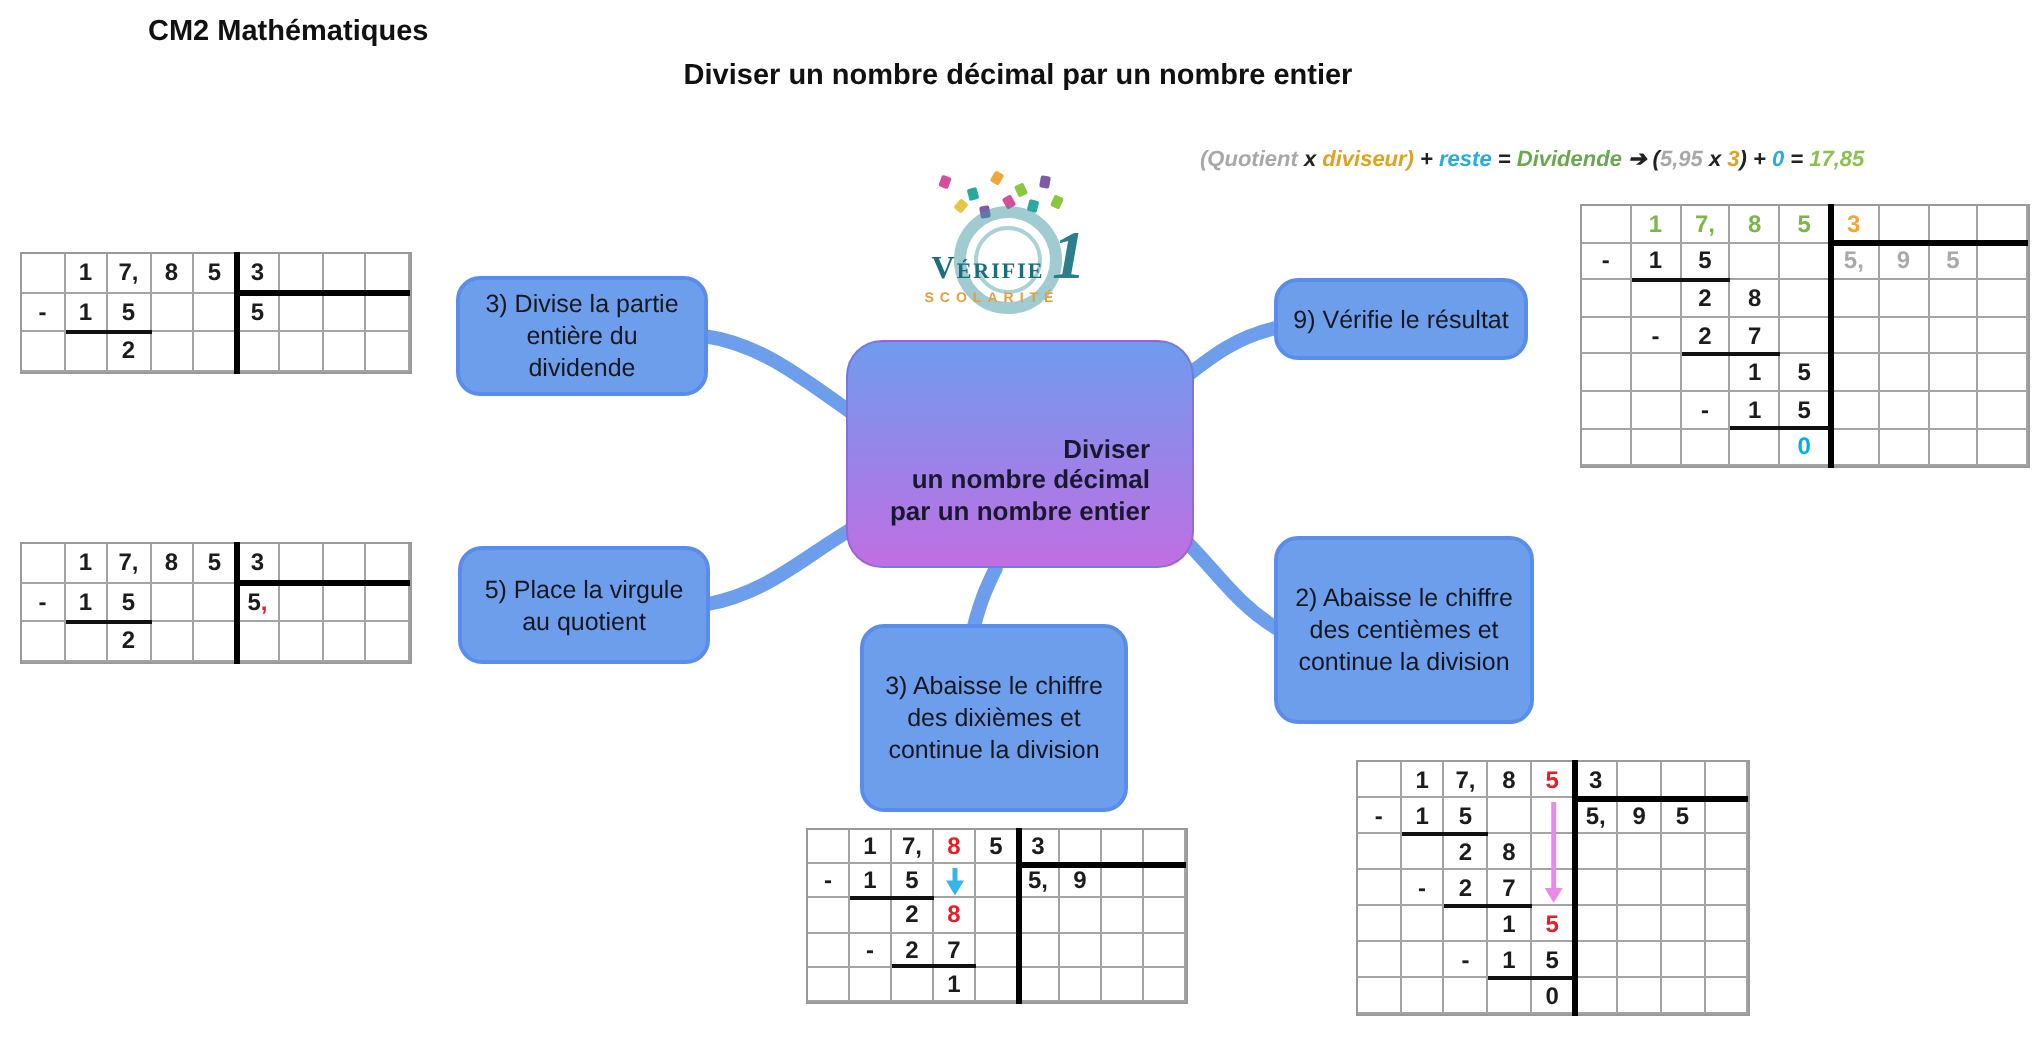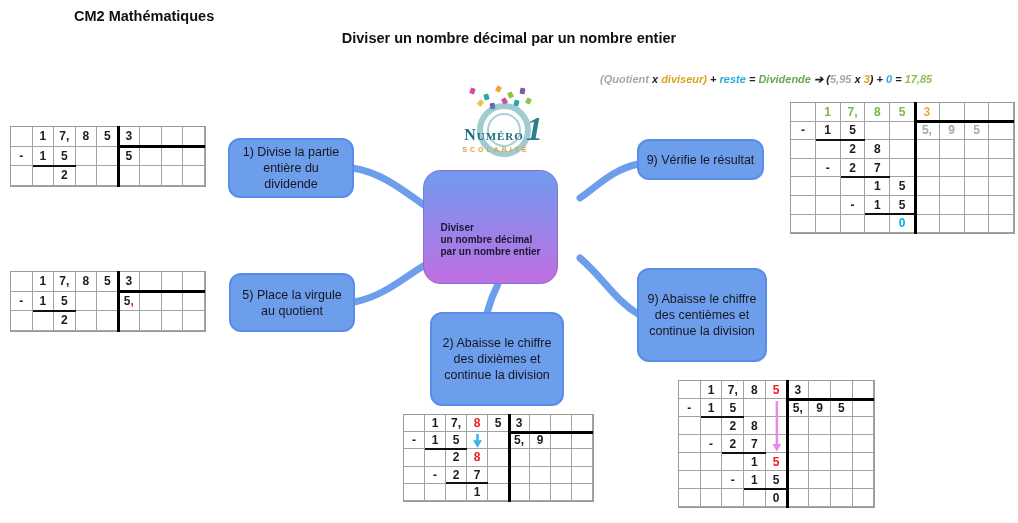--- a/index.html
+++ b/index.html
@@ -21,25 +21,25 @@
   .fc-lgreen{color:#8cc152;}
   
   #connectors{left:0;top:0;z-index:1;}
   
   .step-box{
     position:absolute;z-index:2;background:#6d9eeb;border:2px solid #5a8ceb;border-radius:12px;
     display:flex;align-items:center;justify-content:center;text-align:center;
     color:#16161f;font-size:12.5px;line-height:1.28;padding:3px 7px;box-sizing:border-box;
   }
   #center-node{
-    position:absolute;z-index:2;left:423px;top:170px;width:135px;height:114px;border-radius:18px;
+    position:absolute;z-index:2;left:423px;top:170px;width:174px;height:114px;border-radius:18px;
     background:linear-gradient(180deg,#6f9bee 0%,#9c82e8 55%,#c06fe2 100%);
     border:1px solid rgba(110,70,190,0.35);
-    display:flex;align-items:center;justify-content:center;text-align:left;
-    font-size:10px;font-weight:bold;color:#181830;white-space:pre-line;line-height:1.18;
+    display:flex;align-items:center;justify-content:center;text-align:right;
+    font-size:13px;font-weight:bold;color:#181830;white-space:pre-line;line-height:1.18;
     padding-top:26px;box-sizing:border-box;
   }
   
   #logo{left:450px;top:86px;width:104px;height:84px;z-index:2;}
   #logo .ring{
     position:absolute;left:27px;top:17px;width:54px;height:54px;border-radius:50%;
     border:6px solid rgba(64,152,163,0.5);box-sizing:border-box;
   }
   #logo .ring-inner{
     position:absolute;left:37px;top:27px;width:34px;height:34px;border-radius:50%;
@@ -97,33 +97,33 @@
       <div class="confetti" style="left: 58px; top: 6px; background: rgb(140, 198, 63); transform: rotate(-25deg);"></div>
       <div class="confetti" style="left: 70px; top: 2px; background: rgb(125, 91, 166); transform: rotate(10deg);"></div>
       <div class="confetti" style="left: 28px; top: 14px; background: rgb(232, 197, 71); transform: rotate(40deg);"></div>
       <div class="confetti" style="left: 52px; top: 12px; background: rgb(214, 77, 154); transform: rotate(-30deg);"></div>
       <div class="confetti" style="left: 64px; top: 14px; background: rgb(43, 168, 160); transform: rotate(15deg);"></div>
       <div class="confetti" style="left: 40px; top: 17px; background: rgb(125, 91, 166); transform: rotate(-10deg);"></div>
       <div class="confetti" style="left: 76px; top: 12px; background: rgb(140, 198, 63); transform: rotate(25deg);"></div>
     </div>
   <div class="ring"></div>
   <div class="ring-inner"></div>
-  <div class="brand">Numéro</div>
+  <div class="brand">Vérifie</div>
   <div class="one">1</div>
   <div class="sub">SCOLARITÉ</div>
 </div>
 
 <div id="center-node">Diviser
 un nombre décimal
 par un nombre entier</div>
 
-<div class="step-box" style="left:228px;top:138px;width:126px;height:60px;">1) Divise la partie entière du dividende</div>
+<div class="step-box" style="left:228px;top:138px;width:126px;height:60px;">3) Divise la partie entière du dividende</div>
 <div class="step-box" style="left:229px;top:273px;width:126px;height:59px;">5) Place la virgule au quotient</div>
-<div class="step-box" style="left:430px;top:312px;width:134px;height:94px;">2) Abaisse le chiffre des dixièmes et continue la division</div>
-<div class="step-box" style="left:637px;top:268px;width:130px;height:94px;">9) Abaisse le chiffre des centièmes et continue la division</div>
+<div class="step-box" style="left:430px;top:312px;width:134px;height:94px;">3) Abaisse le chiffre des dixièmes et continue la division</div>
+<div class="step-box" style="left:637px;top:268px;width:130px;height:94px;">2) Abaisse le chiffre des centièmes et continue la division</div>
 <div class="step-box" style="left:637px;top:139px;width:127px;height:41px;">9) Vérifie le résultat</div>
 
 <div id="grids-host">
     <div class="grid" style="left: 10px; top: 126px; width: 193.5px; height: 58.5px;">
       <div class="cell" style="left: 0px; top: 0px; width: 21.5px; height: 19.5px;"></div>
       <div class="cell" style="left: 21.5px; top: 0px; width: 21.5px; height: 19.5px;">
         <span style="color: rgb(28, 28, 28);">1</span>
       </div>
       <div class="cell" style="left: 43px; top: 0px; width: 21.5px; height: 19.5px;">
         <span style="color: rgb(28, 28, 28);">7,</span>

